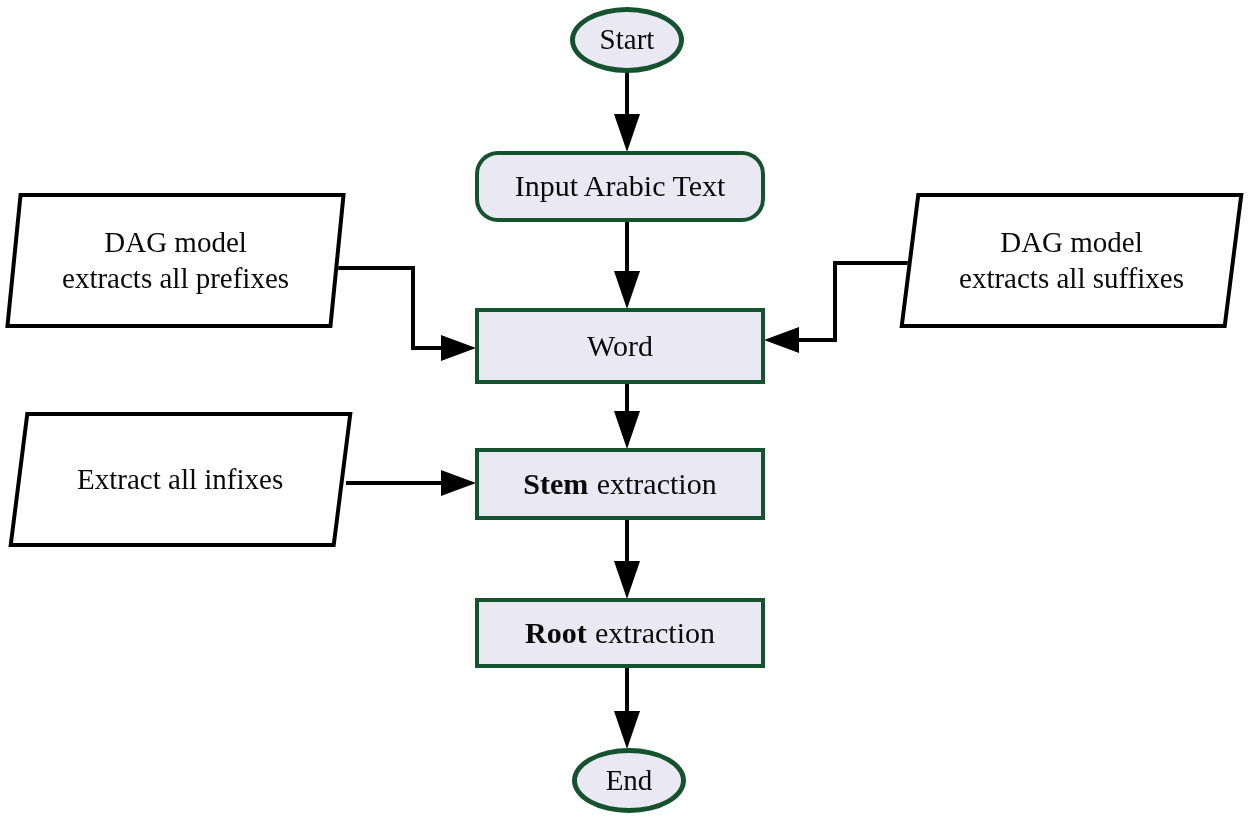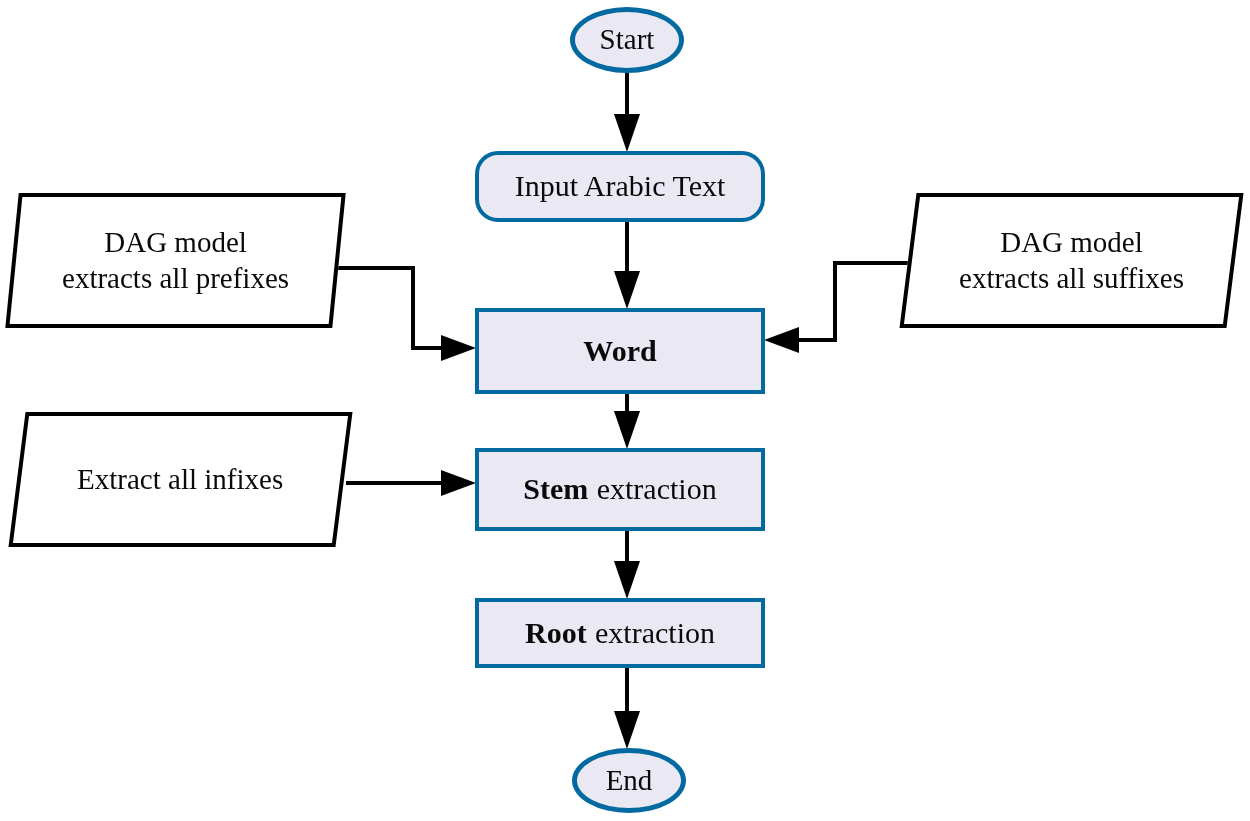--- a/index.html
+++ b/index.html
@@ -10,34 +10,34 @@
     font-family:"Liberation Serif","DejaVu Serif",serif;
     color:#0a0a0a;
     overflow:hidden;
   }
   .edges{position:absolute;left:0;top:0;width:1250px;height:821px;}
   .node{
     position:absolute;
     box-sizing:border-box;
     display:flex;align-items:center;justify-content:center;
     text-align:center;
-    border:4px solid #0369a1;
+    border:4px solid #14532d;
     background:var(--node-fill,#e9e8f3);
     font-size:30px;line-height:1.15;
   }
   .terminator{
     border-radius:50%;
     border-width:5px;
     font-size:29px;
   }
   #n-start{left:570px;top:7px;width:114px;height:66px;}
   #n-end{left:572px;top:748px;width:114px;height:65px;}
   #n-input{left:475px;top:151px;width:290px;height:71px;border-radius:23px;}
-  #n-word{left:475px;top:308px;width:290px;height:86px;font-weight:bold;justify-content:center;}
-  #n-stem{left:475px;top:448px;width:290px;height:83px;}
+  #n-word{left:475px;top:308px;width:290px;height:76px;font-weight:normal;justify-content:center;}
+  #n-stem{left:475px;top:448px;width:290px;height:72px;}
   #n-root{left:475px;top:598px;width:290px;height:70px;}
   .bold-part{font-weight:bold;}
   .rest-part{margin-left:0.28em;}
   .io{
     position:absolute;
     box-sizing:border-box;
     border:4px solid #000;
     background:var(--io-fill,#ffffff);
     display:flex;align-items:center;justify-content:center;
   }

